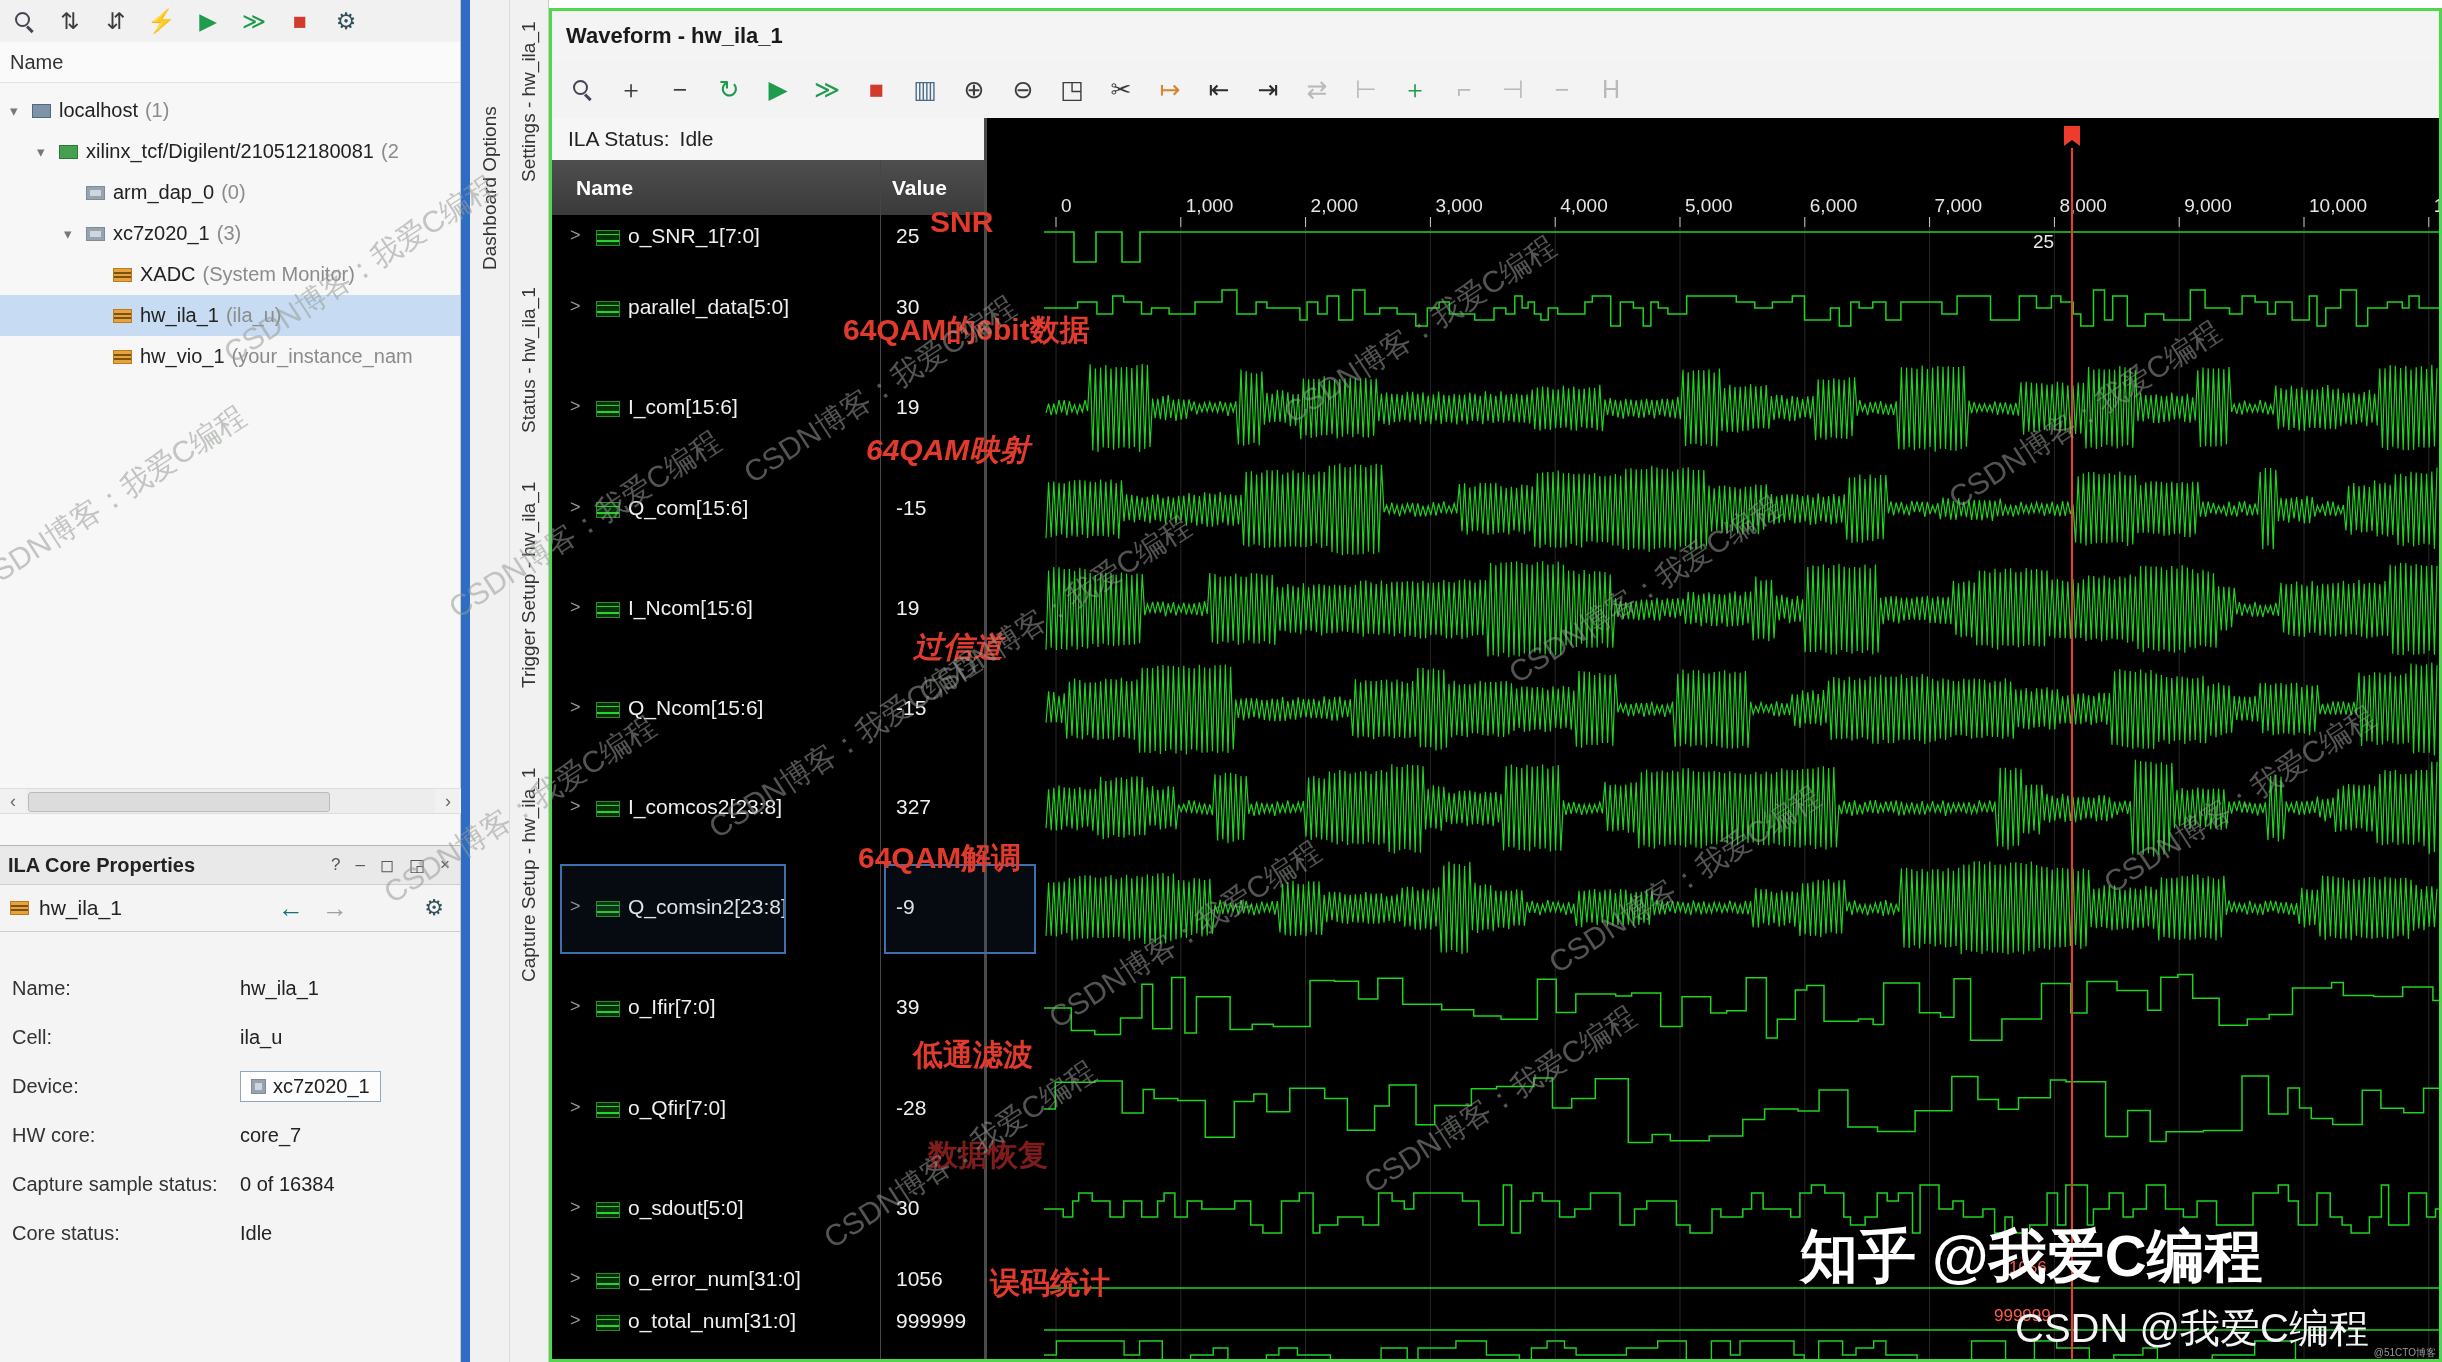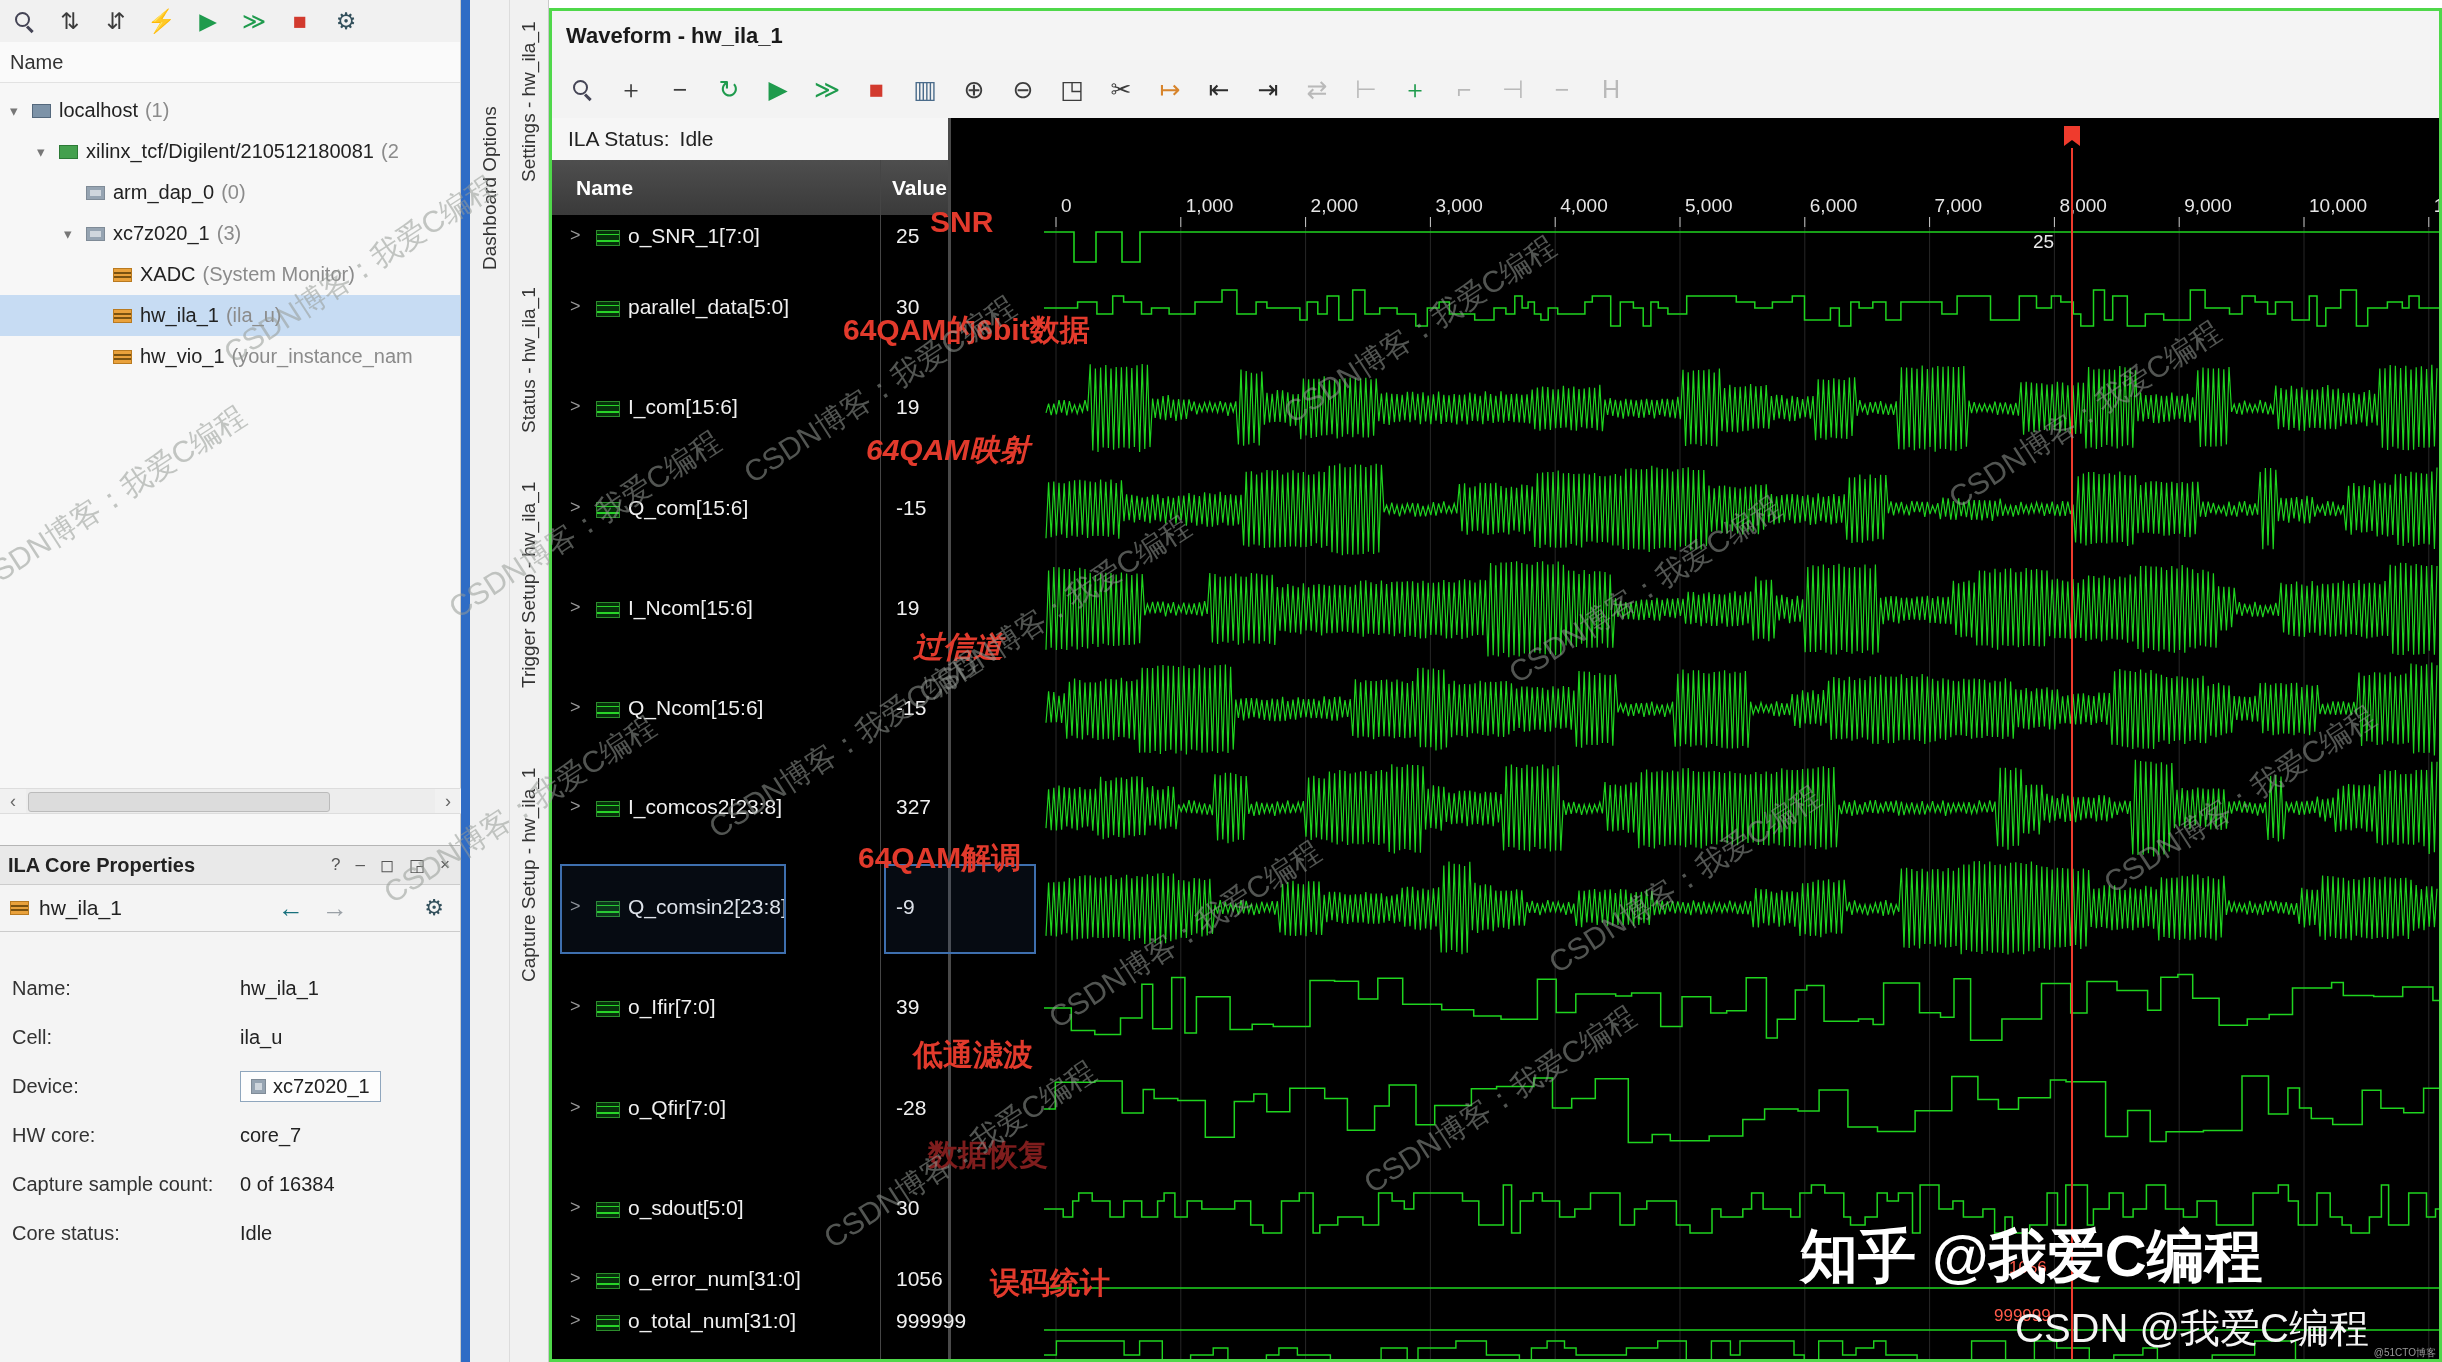--- a/index.html
+++ b/index.html
@@ -50,21 +50,21 @@
   #tabcol1{left:0;border-right:1px solid #dcdcdc}
   #tabcol2{left:39px}
   .vtab{position:absolute;left:0;width:100%;writing-mode:vertical-rl;transform:rotate(180deg);display:flex;align-items:center;justify-content:center;font-size:19px;color:#333;white-space:nowrap}
 
   
   .wave-panel{position:absolute;left:549px;top:8px;width:1893px;height:1354px;border:3px solid #4fd84a;background:#f2f2f2;box-sizing:border-box;overflow:hidden}
   .wave-title{position:absolute;top:0;left:0;right:0;height:49px;line-height:49px;padding-left:14px;font-size:22px;font-weight:bold;color:#1a1a1a;background:#f4f4f4;border-bottom:1px solid #d8d8d8}
   .wave-toolbar{position:absolute;top:49px;left:0;right:0;height:58px;background:#f3f3f3;border-bottom:1px solid #cfcfcf;display:flex;align-items:center;gap:17px;padding-left:14px}
   .wave-toolbar .tbtn{font-size:25px}
   .wave-body{position:absolute;top:107px;left:0;right:0;bottom:0;background:#000}
-  .sig-col{position:absolute;left:0;top:0;width:399px;bottom:0;background:#000;border-right:3px solid #4a4a4a;box-sizing:border-box}
+  .sig-col{position:absolute;left:0;top:0;width:435px;bottom:0;background:#000;border-right:3px solid #4a4a4a;box-sizing:border-box}
   .ila-status{position:absolute;top:0;left:0;right:0;height:42px;background:#f6f6f6;border-bottom:1px solid #c4c4c4;display:flex;align-items:center;padding-left:16px;font-size:21px;color:#222;gap:10px}
   .tbl-head{position:absolute;top:42px;left:0;right:0;height:55px;background:linear-gradient(#4e4e4e,#3a3a3a);color:#fff;font-weight:bold;font-size:21px}
   .tbl-head .h1{position:absolute;left:24px;line-height:55px}
   .tbl-head .h2{position:absolute;left:340px;line-height:55px}
   .colsep{position:absolute;left:328px;top:42px;bottom:0;width:1px;background:#454545}
   #sigRows{position:absolute;top:0;left:0;right:0;bottom:0}
   .srow{position:absolute;left:0;right:0;height:40px}
   .exp2{position:absolute;left:18px;top:8px;color:#999;font-size:18px}
   .sig-ic{position:absolute;left:44px;top:13px;width:22px;height:14px;border:1px solid #2c8c2c;background:
     linear-gradient(180deg,transparent 18%,#28d428 18% 32%,transparent 32% 62%,#28d428 62% 76%,transparent 76%),#06300a}
@@ -188,21 +188,21 @@
             <div class="pbox">
               <div class="mini-chip"></div>
               <span>xc7z020_1</span>
             </div>
           </div>
           <div class="prow">
             <div class="plabel">HW core:</div>
             <span>core_7</span>
           </div>
           <div class="prow">
-            <div class="plabel">Capture sample count:</div>
+            <div class="plabel">Capture sample status:</div>
             <span>0 of 16384</span>
           </div>
           <div class="prow">
             <div class="plabel">Core status:</div>
             <span>Idle</span>
           </div>
         </div>
     </div>
   </div>
 

